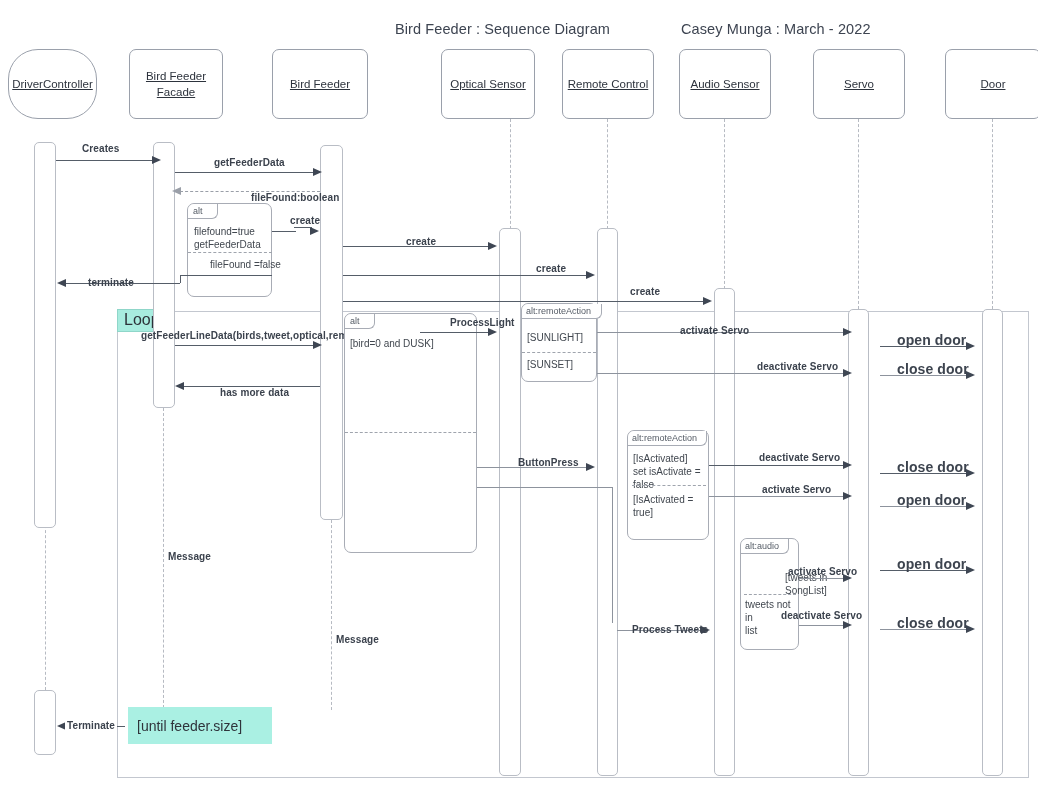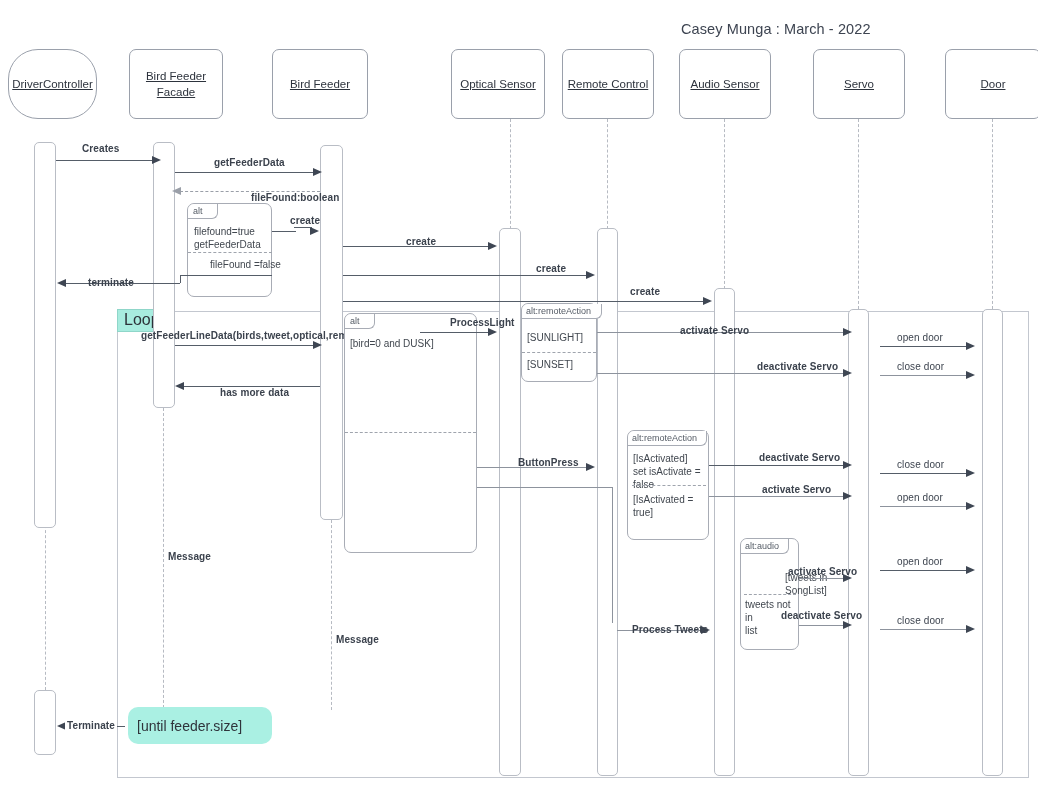--- a/index.html
+++ b/index.html
@@ -88,21 +88,21 @@
     border-right: 9px solid #3e4653;
   }
   .msglabel {
     position: absolute;
     font-size: 10px;
     font-weight: bold;
     color: #3b424d;
     white-space: nowrap;
     letter-spacing: 0.1px;
   }
-  .msglabel.normal { font-weight: normal; font-size: 10px; color: #3d444f; }
+  .msglabel.normal { font-weight: bold; font-size: 14px; color: #3d444f; }
 
   
   .fragment {
     position: absolute;
     border: 1px solid #a8acb5;
     border-radius: 7px;
     background: transparent;
   }
   .fragment.filled { background: #ffffff; }
   .frag-tab {
@@ -146,44 +146,44 @@
     line-height: 20px;
   }
   .teal-note {
     position: absolute;
     background: #aaf0e3;
     font-size: 14px;
     color: #2f343b;
     display: flex;
     align-items: center;
     padding-left: 9px;
-    border-radius: 10px;
   }
 </style>
 </head>
 <body>
 
 <div id="canvas">
 
+  <div class="title" style="left:395px; top:21px;">Bird Feeder : Sequence Diagram</div>
   <div class="title" style="left:681px; top:21px;">Casey Munga : March - 2022</div>
 
   <div id="loop-frame" style="left:117px; top:311px; width:912px; height:467px;"></div>
   <div class="loop-tab" style="left:117px; top:309px;">Loop</div>
 
   <div class="participant" style="left:8px;   top:49px; width:89px;  height:70px;border-radius:30px;">
     <span>DriverController</span>
   </div>
   <div class="participant" style="left:129px; top:49px; width:94px;  height:70px;">
     <span style="white-space:pre-line;">Bird Feeder
 Facade</span>
   </div>
   <div class="participant" style="left:272px; top:49px; width:96px;  height:70px;">
     <span>Bird Feeder</span>
   </div>
-  <div class="participant" style="left:441px; top:49px; width:94px;  height:70px;margin-left:10px;">
+  <div class="participant" style="left:441px; top:49px; width:94px;  height:70px;">
     <span>Optical Sensor</span>
   </div>
   <div class="participant" style="left:562px; top:49px; width:92px;  height:70px;">
     <span>Remote Control</span>
   </div>
   <div class="participant" style="left:679px; top:49px; width:92px;  height:70px;">
     <span>Audio Sensor</span>
   </div>
   <div class="participant" style="left:813px; top:49px; width:92px;  height:70px;align-items:center;">
     <span>Servo</span>

